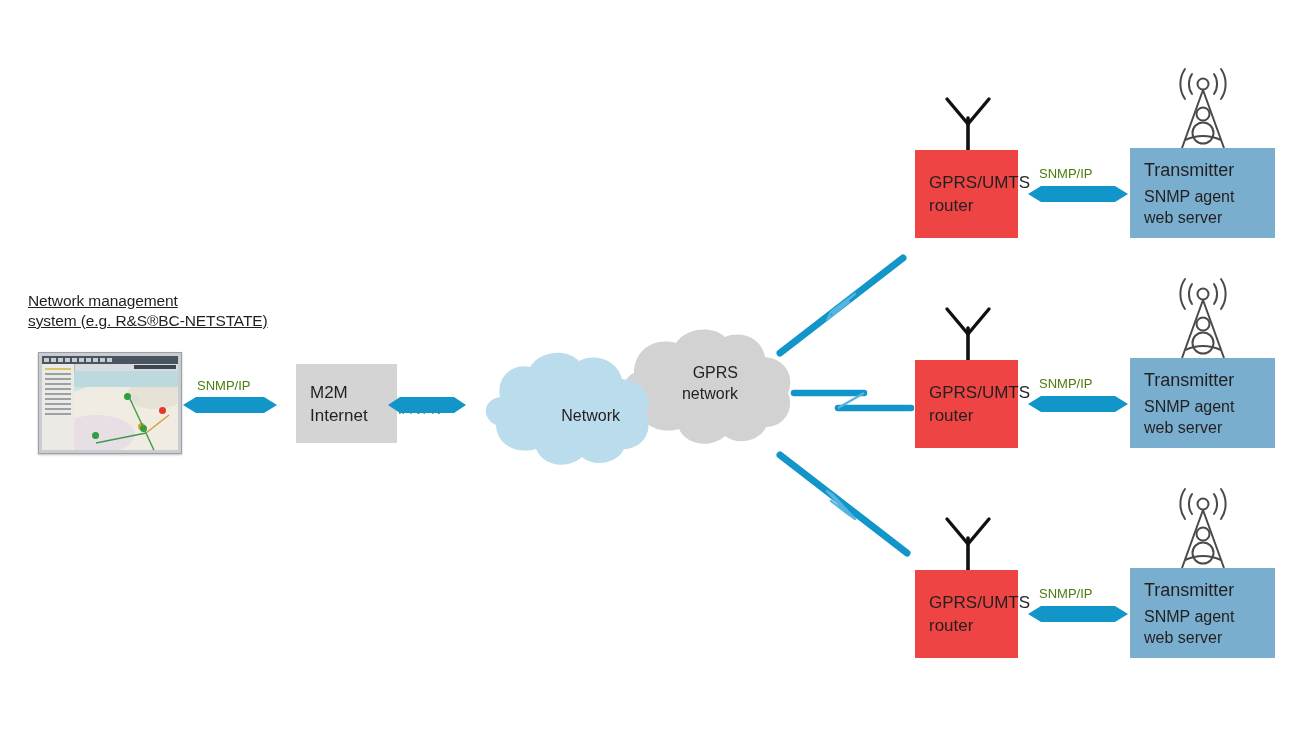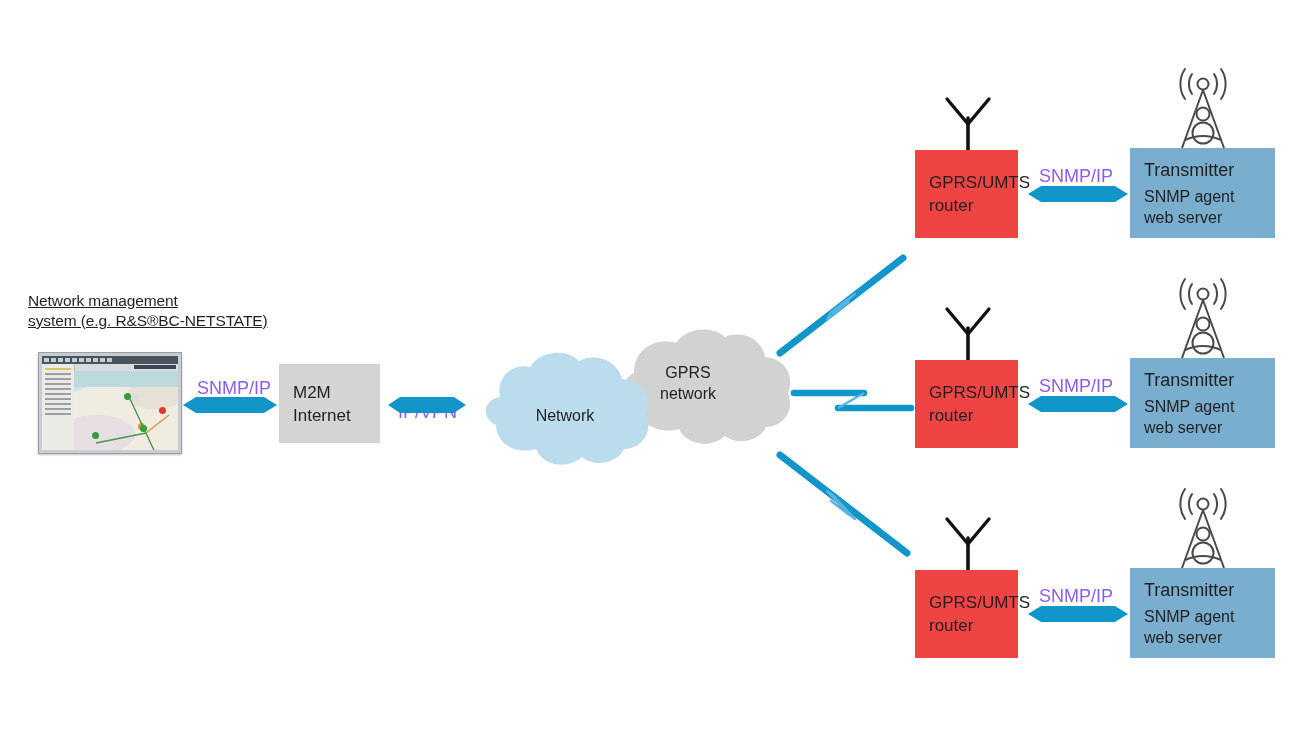--- a/index.html
+++ b/index.html
@@ -117,32 +117,32 @@
   .box .line1 { font-size: 17px; line-height: 23px; color: #231f20; }
   .box .line2 { font-size: 17px; line-height: 23px; color: #231f20; }
   .box-blue .title {
     font-size: 18px; line-height: 25px; color: #231f20; margin-bottom: 3px;
   }
   .box-blue .sub { font-size: 16px; line-height: 21px; color: #231f20; }
 
   
   .arrow-label {
     position: absolute;
-    font-size: 18px;
-    color: #8b5cf6;
+    font-size: 13px;
+    color: #4d7c0f;
     white-space: nowrap;
   }
   .dblarrow { position: absolute; }
 
   
   .cloud-label {
     position: absolute;
     font-size: 16px;
     line-height: 21px;
-    text-align: center;
+    text-align: right;
     color: #231f20;
     white-space: pre-line;
   }
   svg { display: block; overflow: visible; }
 </style>
 </head>
 <body>
 
 <div id="canvas">
 
@@ -184,21 +184,21 @@
       </div>
     </div>
   </div>
 
 
   <div class="arrow-label" style="left:197px; top:378px;">SNMP/IP</div>
   <svg class="dblarrow" style="left:183px; top:395px;" width="94" height="20" viewBox="0 0 94 20">
     <polygon points="0,10 13,2 81,2 94,10 81,18 13,18" fill="#1295c9"></polygon>
   </svg>
 
-  <div class="abs box box-gray" style="left:279px; top:364px; width:101px; height:79px;">
+  <div class="abs box box-gray" style="left:296px; top:364px; width:101px; height:79px;">
     <div class="line1">M2M</div>
     <div class="line2">Internet</div>
   </div>
 
 
   <div class="arrow-label" style="left:398px; top:378px;margin-top:24px;">IP/VPN</div>
   <svg class="dblarrow" style="left:388px; top:395px;" width="78" height="20" viewBox="0 0 78 20">
     <polygon points="0,10 12,2 66,2 78,10 66,18 12,18" fill="#1295c9"></polygon>
   </svg>
 

